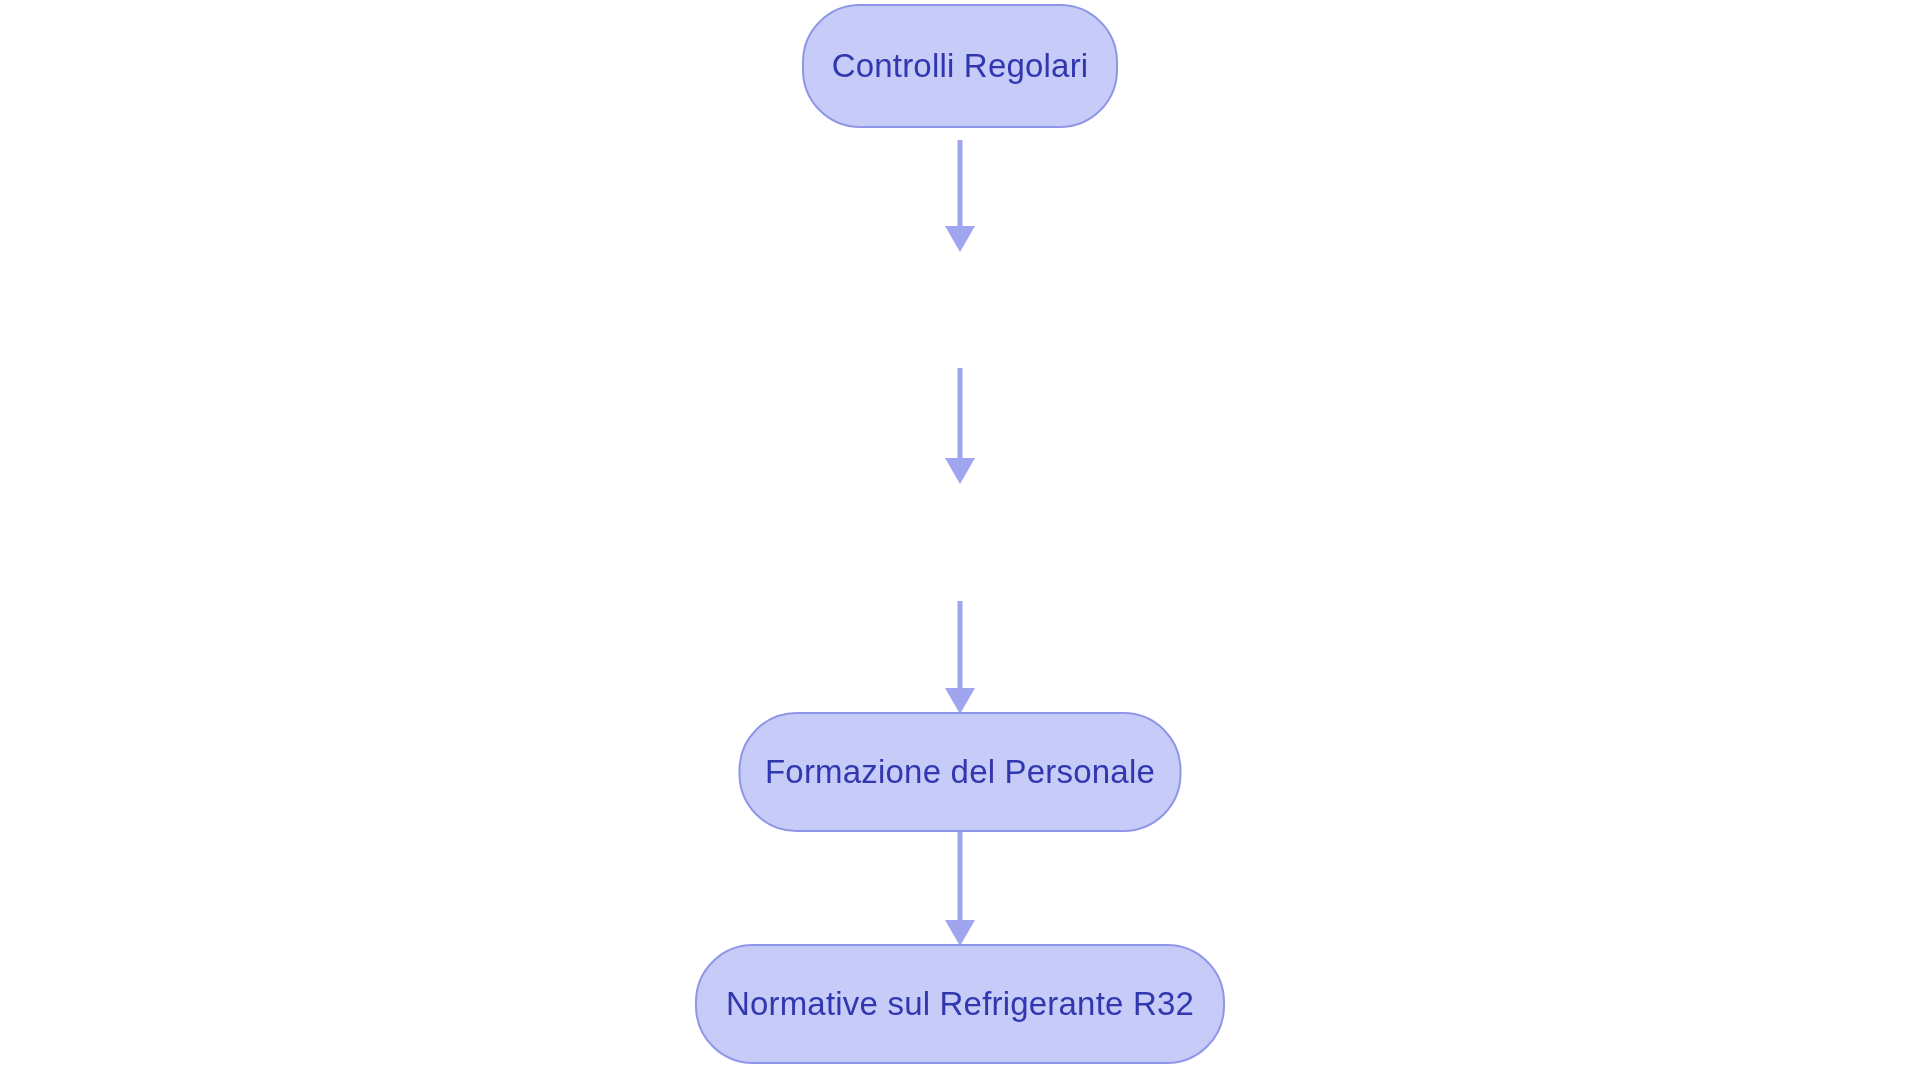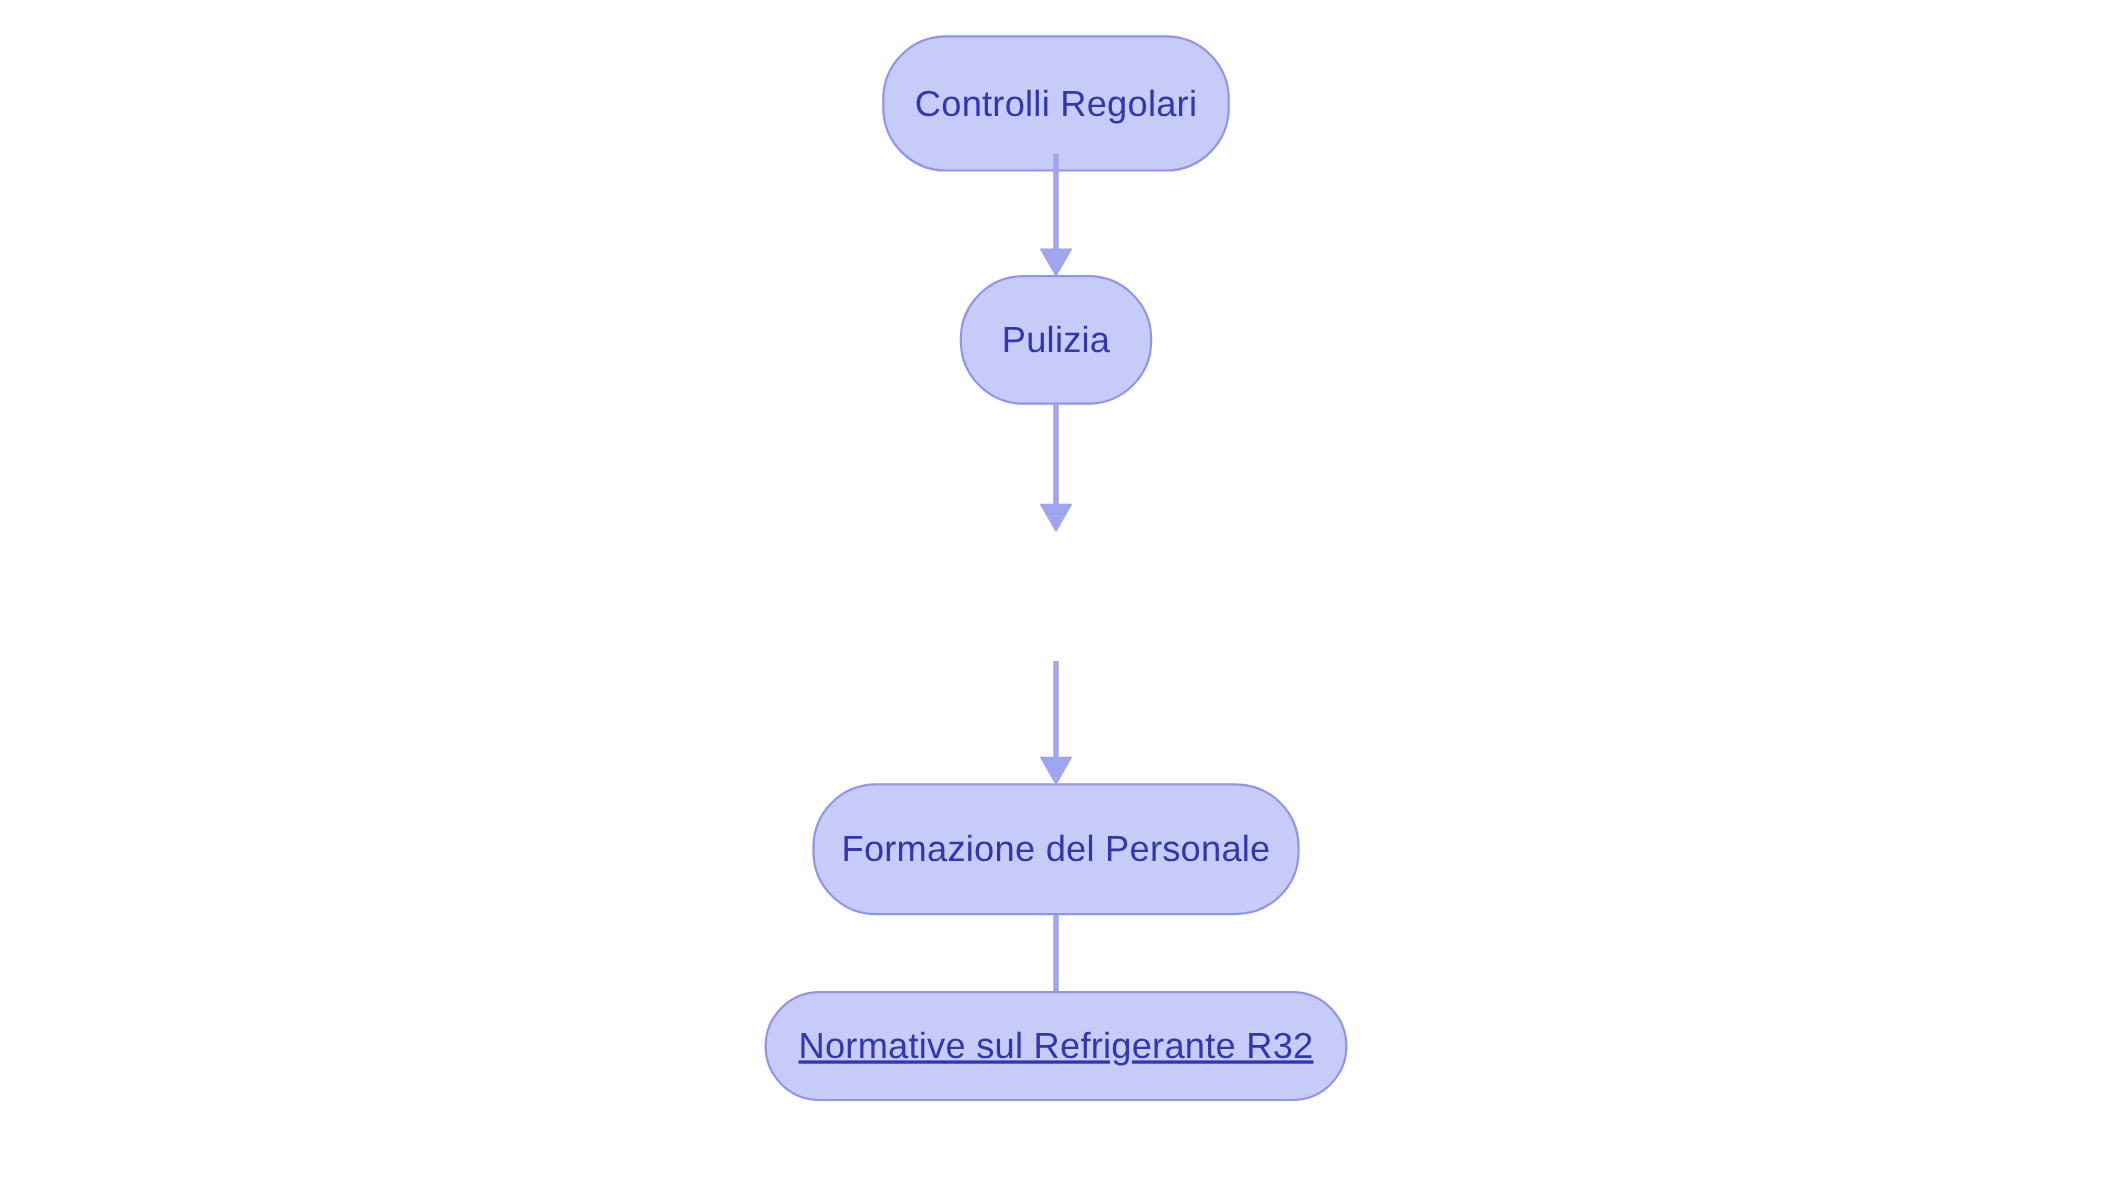--- a/index.html
+++ b/index.html
@@ -25,25 +25,25 @@
     border-radius: 58px;
     display: flex;
     align-items: center;
     justify-content: center;
     color: var(--node-text, #3137ae);
     font-size: 33px;
     line-height: 1.2;
     white-space: nowrap;
     letter-spacing: 0.2px;
   }
-  .node-1 { top: 32px;  width: 316px; height: 124px; justify-content: center; }
+  .node-1 { top: 4px;  width: 316px; height: 124px; justify-content: center; }
   .node-2 { top: 250px; width: 175px; height: 118px; }
   .node-3 { top: 482px; width: 534px; height: 119px; }
   .node-4 { top: 712px; width: 443px; height: 120px; }
-  .node-5 { top: 901px; width: 530px; height: 100px; text-decoration: underline; }
+  .node-5 { top: 944px; width: 530px; height: 120px; }
 
   .edge-line {
     position: absolute;
     left: 50%;
     transform: translateX(-50%);
     width: 5px;
     background: var(--arrow, #9fa5ee);
   }
   .edge-head {
     position: absolute;
@@ -71,23 +71,20 @@
 
   <div class="flow-node node-1">
     <span>Controlli Regolari</span>
   </div>
 
   <div class="edge edge-1">
     <div class="edge-line"></div>
     <div class="edge-head"></div>
   </div>
 
-  <div class="flow-node node-2">
-    <span>Pulizia</span>
-  </div>
 
   <div class="edge edge-2">
     <div class="edge-line"></div>
     <div class="edge-head"></div>
   </div>
 
 
   <div class="edge edge-3">
     <div class="edge-line"></div>
     <div class="edge-head"></div>

